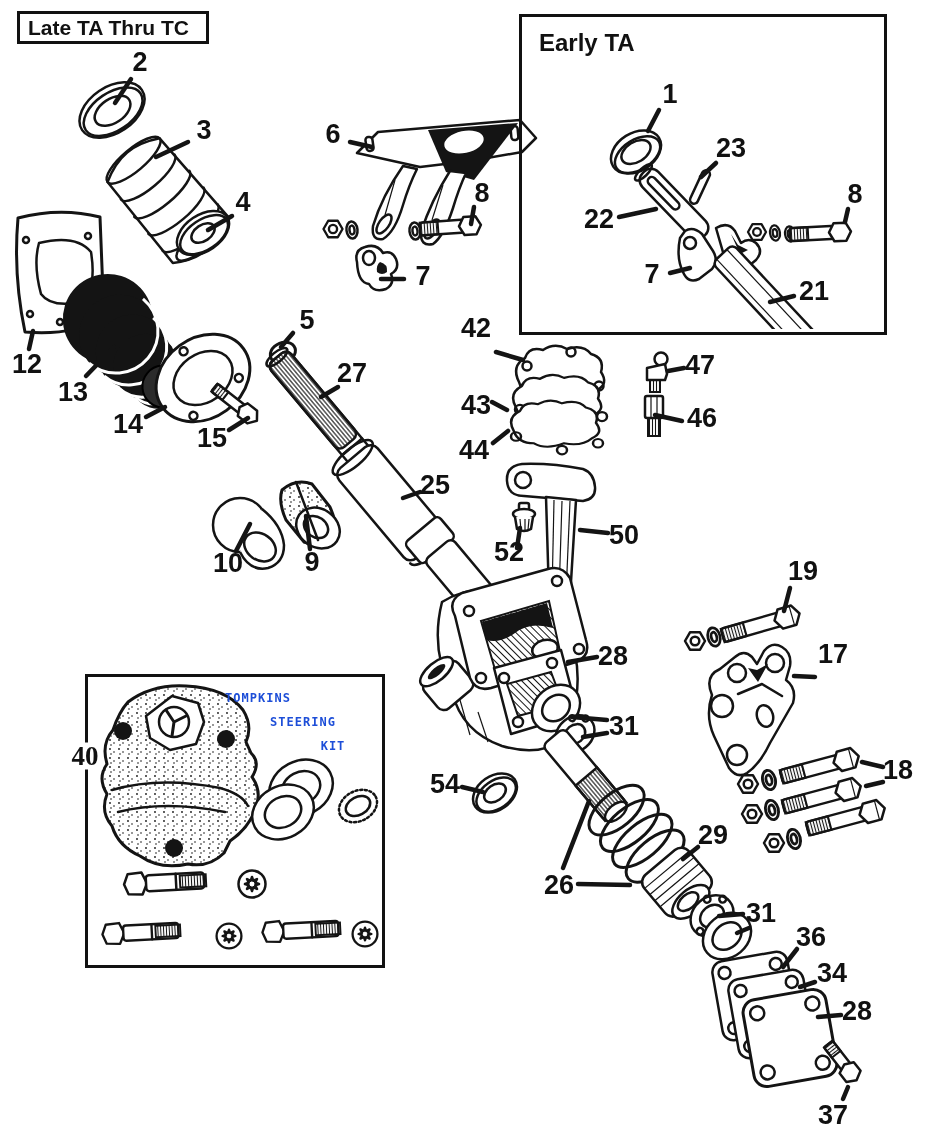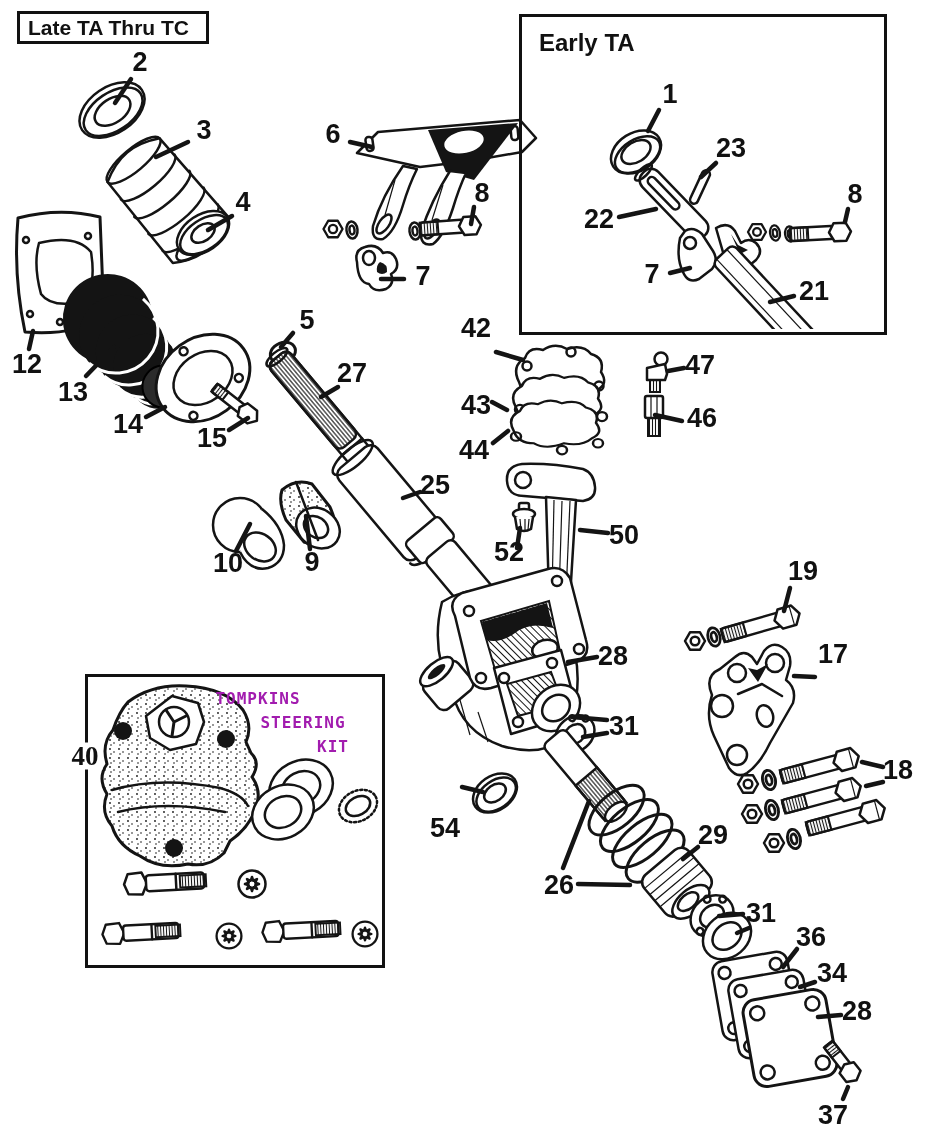--- a/index.html
+++ b/index.html
@@ -19,21 +19,21 @@
   .dt {stroke:#141414;stroke-width:3;fill:url(#dots);}
   
   .callout{position:absolute;transform:translate(-50%,-50%);font-weight:bold;
            font-size:27px;color:#111;white-space:nowrap;line-height:1;}
   [data-name="callout-40"]{background:#fff;padding:0 4px;}
   .frame{position:absolute;border:3px solid #111;background:transparent;}
   .frame-title{position:absolute;font-weight:bold;color:#111;white-space:nowrap;}
   #late-title{left:8px;top:2px;font-size:21px;}
   #early-title{left:17px;top:12px;font-size:24px;}
   .kit-text{position:absolute;font-family:"DejaVu Sans Mono",monospace;font-weight:bold;
-            font-size:16px;letter-spacing:1px;color:#a21caf;transform:translate(-50%,-50%);}
+            font-size:12px;letter-spacing:1px;color:#1d4ed8;transform:translate(-50%,-50%);}
 </style>
 </head>
 <body>
 
 <div class="stage" data-name="parts-diagram-page">
 
 <svg width="932" height="1142" viewBox="0 0 932 1142" data-name="exploded-parts-drawing">
 <defs>
   <pattern id="hlines" width="6" height="3.2" patternUnits="userSpaceOnUse">
     <line x1="0" y1="1.6" x2="6" y2="1.6" stroke="#141414" stroke-width="1.1"></line>
@@ -553,21 +553,21 @@
       <div class="callout" data-name="callout-43" style="left: 476px; top: 396px; margin-top: 9px;">43</div>
       <div class="callout" data-name="callout-44" style="left: 474px; top: 450px;">44</div>
       <div class="callout" data-name="callout-47" style="left: 700px; top: 365px;">47</div>
       <div class="callout" data-name="callout-46" style="left: 702px; top: 418px;">46</div>
       <div class="callout" data-name="callout-50" style="left: 624px; top: 535px;">50</div>
       <div class="callout" data-name="callout-52" style="left: 509px; top: 552px;">52</div>
       <div class="callout" data-name="callout-19" style="left: 803px; top: 571px;">19</div>
       <div class="callout" data-name="callout-17" style="left: 833px; top: 654px; text-align: center;">17</div>
       <div class="callout" data-name="callout-28" style="left: 613px; top: 656px;">28</div>
       <div class="callout" data-name="callout-31a" style="left: 624px; top: 726px;">31</div>
-      <div class="callout" data-name="callout-54" style="left: 445px; top: 784px; margin-top: 44px;">54</div>
+      <div class="callout" data-name="callout-54" style="left: 445px; top: 784px;">54</div>
       <div class="callout" data-name="callout-26" style="left: 559px; top: 885px;">26</div>
       <div class="callout" data-name="callout-29" style="left: 713px; top: 835px;">29</div>
       <div class="callout" data-name="callout-18" style="left: 898px; top: 770px;">18</div>
       <div class="callout" data-name="callout-31b" style="left: 761px; top: 913px;">31</div>
       <div class="callout" data-name="callout-36" style="left: 811px; top: 937px;">36</div>
       <div class="callout" data-name="callout-34" style="left: 832px; top: 973px;">34</div>
       <div class="callout" data-name="callout-32" style="left: 857px; top: 1011px;">28</div>
       <div class="callout" data-name="callout-37" style="left: 833px; top: 1115px;">37</div>
       <div class="callout" data-name="callout-40" style="left: 85px; top: 756px; font-family: Liberation Serif, serif;">40</div>
       <div class="callout" data-name="callout-1" style="left: 670px; top: 94px;">1</div>

